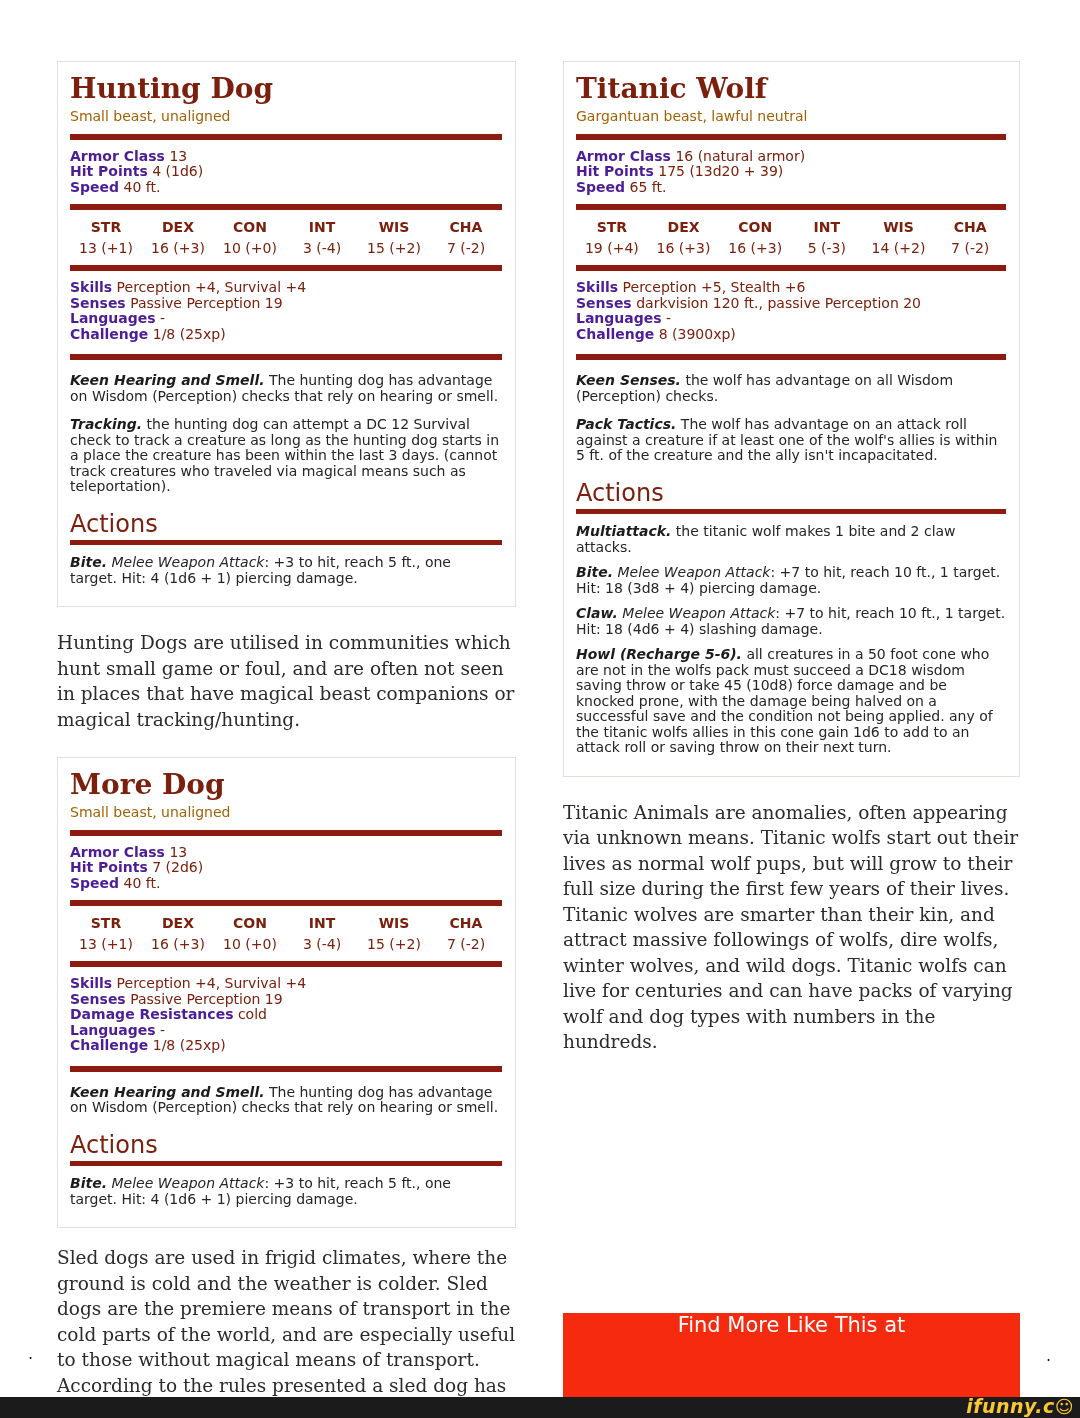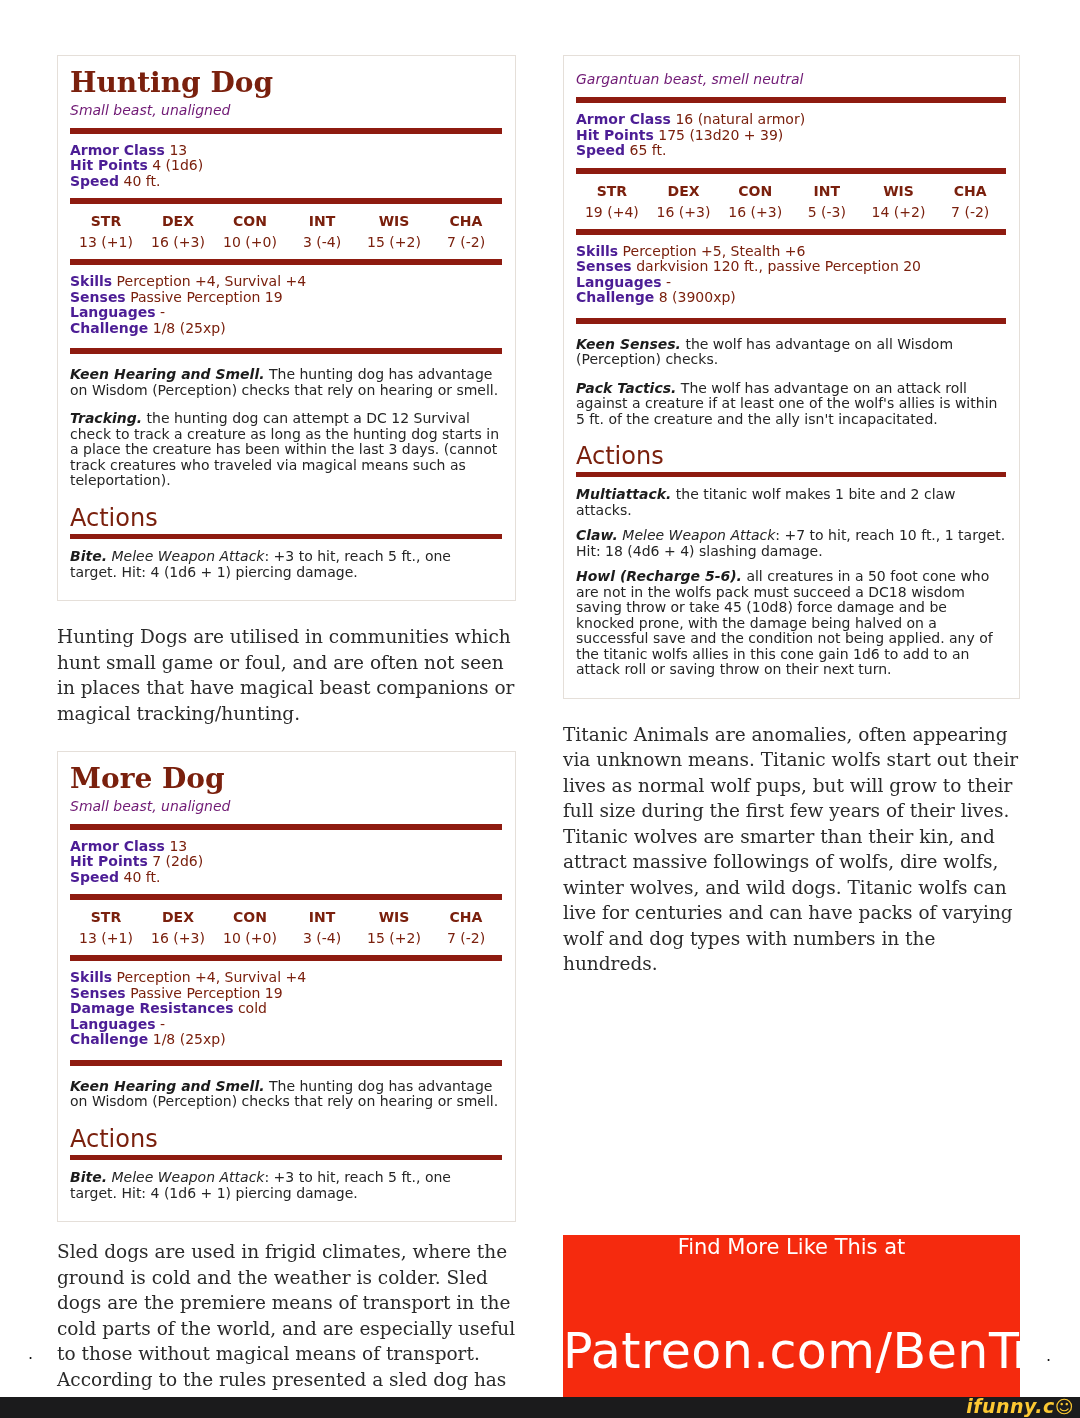--- a/index.html
+++ b/index.html
@@ -4,23 +4,23 @@
 <style>
   * { margin:0; padding:0; box-sizing:border-box; }
   html,body { width:1080px; height:1418px; background:#ffffff; }
   body { position:relative; font-family:"DejaVu Sans","Liberation Sans",sans-serif; overflow:hidden; }
 
   .col { position:absolute; top:55px; }
   .col-left  { left:57px;  width:459px; }
   .col-right { left:563px; width:457px; }
 
   
-  .sb { background:#fff; border:1px solid #e5dfd9; padding:12px 13px 20px 12px; }
+  .sb { background:#fff; border:1px solid #e5dfd9; padding:12px 13px 20px 12px;margin-top:6px; }
   .sb-title { font-family:"DejaVu Serif","Liberation Serif",serif; font-size:28px; font-weight:bold; color:#7a200d; line-height:1.1; }
-  .sb-sub { font-style:italic; font-size:14px; color:#701a75; margin-top:3px; margin-bottom:10px; }
+  .sb-sub { font-size:14px; color:#a16207; margin-top:3px; margin-bottom:10px; }
   .sb-bar { height:6px; background:#8e1b10; margin:9px 0; }
   .sb-attr-line, .sb-detail-line { font-size:14px; line-height:15.5px; color:#7a200d; }
   .sb-attr-line b, .sb-detail-line b { color:#4c1d95; }
   .sb-abilities { display:flex; margin:6px 0 2px; }
   .ab-col { flex:1; text-align:center; }
   .ab-h { font-size:14px; font-weight:bold; color:#7a200d; }
   .ab-v { font-size:14px; color:#7a200d; margin-top:5px; }
   .trait { font-size:14px; line-height:15.5px; color:#252525; margin-top:13px; }
   .trait-name { font-weight:bold; font-style:italic; color:#1c1c1c; }
   .it { font-style:italic; }
@@ -151,21 +151,22 @@
   <div class="flavor mt-sled-par">
     <div>Sled dogs are used in frigid climates, where the ground is cold and the weather is colder. Sled dogs are the premiere means of transport in the cold parts of the world, and are especially useful to those without magical means of transport.</div>
     <div>According to the rules presented a sled dog has a carrying capacity of 90 pounds and can pull 450 pounds. A typical 1 person dog sled weighs 100 pounds without its passenger.</div>
 
   </div>
 </div>
 
 <div class="col col-right">
 
   <div class="sb">
-    <div class="sb-sub">Gargantuan beast, smell neutral</div>
+    <div class="sb-title">Titanic Wolf</div>
+    <div class="sb-sub">Gargantuan beast, lawful neutral</div>
     <div class="sb-bar"></div>
     <div class="sb-attr-line"><b>Armor Class</b> <span>16 (natural armor)</span></div>
     <div class="sb-attr-line"><b>Hit Points</b> <span>175 (13d20 + 39)</span></div>
     <div class="sb-attr-line"><b>Speed</b> <span>65 ft.</span></div>
     <div class="sb-bar"></div>
     <div class="sb-abilities">
       <div class="ab-col">
           <div class="ab-h">STR</div>
           <div class="ab-v">19 (+4)</div>
         </div>
@@ -193,20 +194,21 @@
     <div class="sb-bar"></div>
     <div class="sb-detail-line"><b>Skills</b> <span>Perception +5, Stealth +6</span></div>
     <div class="sb-detail-line"><b>Senses</b> <span>darkvision 120 ft., passive Perception 20</span></div>
     <div class="sb-detail-line"><b>Languages</b> <span>-</span></div>
     <div class="sb-detail-line"><b>Challenge</b> <span>8 (3900xp)</span></div>
     <div class="sb-bar" style="margin-top:12px;"></div>
     <p class="trait"><span class="trait-name">Keen Senses.</span> <span>the wolf has advantage on all Wisdom (Perception) checks.</span></p>
     <p class="trait"><span class="trait-name">Pack Tactics.</span> <span>The wolf has advantage on an attack roll against a creature if at least one of the wolf's allies is within 5 ft. of the creature and the ally isn't incapacitated.</span></p>
     <div class="actions-h">Actions</div>
     <p class="action"><span class="trait-name">Multiattack.</span> <span class="it"></span><span>the titanic wolf makes 1 bite and 2 claw attacks.</span></p>
+    <p class="action"><span class="trait-name">Bite.</span> <span class="it">Melee Weapon Attack</span><span>: +7 to hit, reach 10 ft., 1 target. Hit: 18 (3d8 + 4) piercing damage.</span></p>
     <p class="action"><span class="trait-name">Claw.</span> <span class="it">Melee Weapon Attack</span><span>: +7 to hit, reach 10 ft., 1 target. Hit: 18 (4d6 + 4) slashing damage.</span></p>
     <p class="action"><span class="trait-name">Howl (Recharge 5-6).</span> <span class="it"></span><span>all creatures in a 50 foot cone who are not in the wolfs pack must succeed a DC18 wisdom saving throw or take 45 (10d8) force damage and be knocked prone, with the damage being halved on a successful save and the condition not being applied. any of the titanic wolfs allies in this cone gain 1d6 to add to an attack roll or saving throw on their next turn.</span></p>
   </div>
 
   <p class="flavor mt-titanic">Titanic Animals are anomalies, often appearing via unknown means. Titanic wolfs start out their lives as normal wolf pups, but will grow to their full size during the first few years of their lives. Titanic wolves are smarter than their kin, and attract massive followings of wolfs, dire wolfs, winter wolves, and wild dogs. Titanic wolfs can live for centuries and can have packs of varying wolf and dog types with numbers in the hundreds.</p>
 
   <div class="banner">
     <div class="banner-small">Find More Like This at</div>
     <div class="banner-big">Patreon.com/BenTri</div>
   </div>

